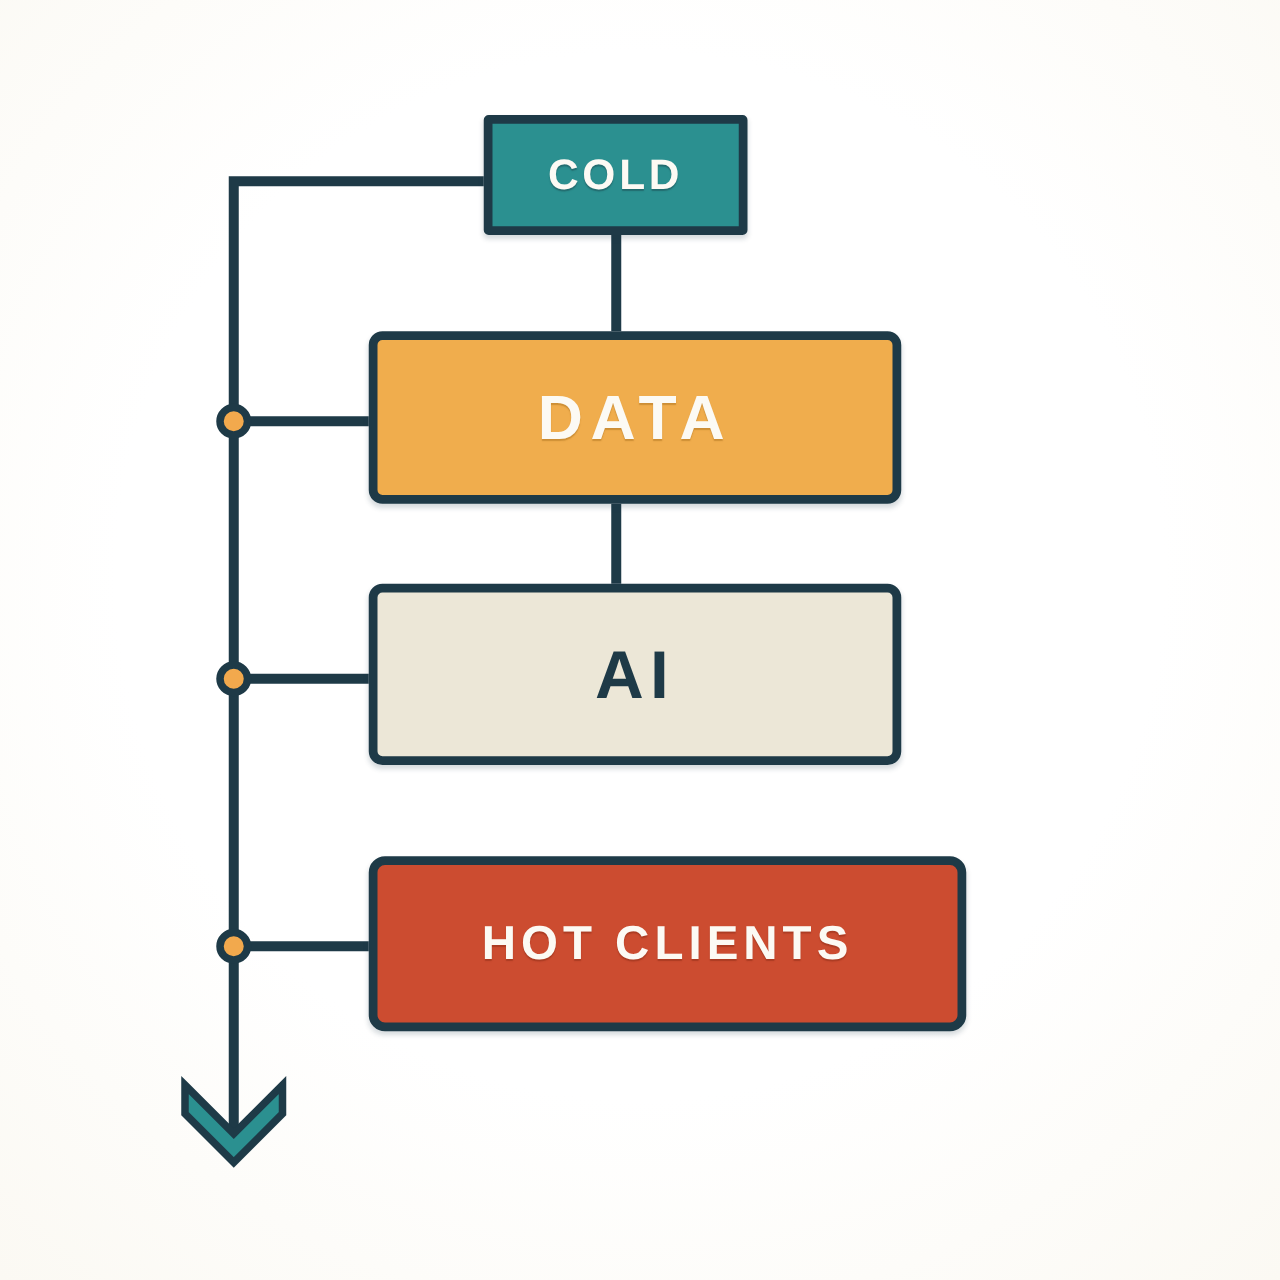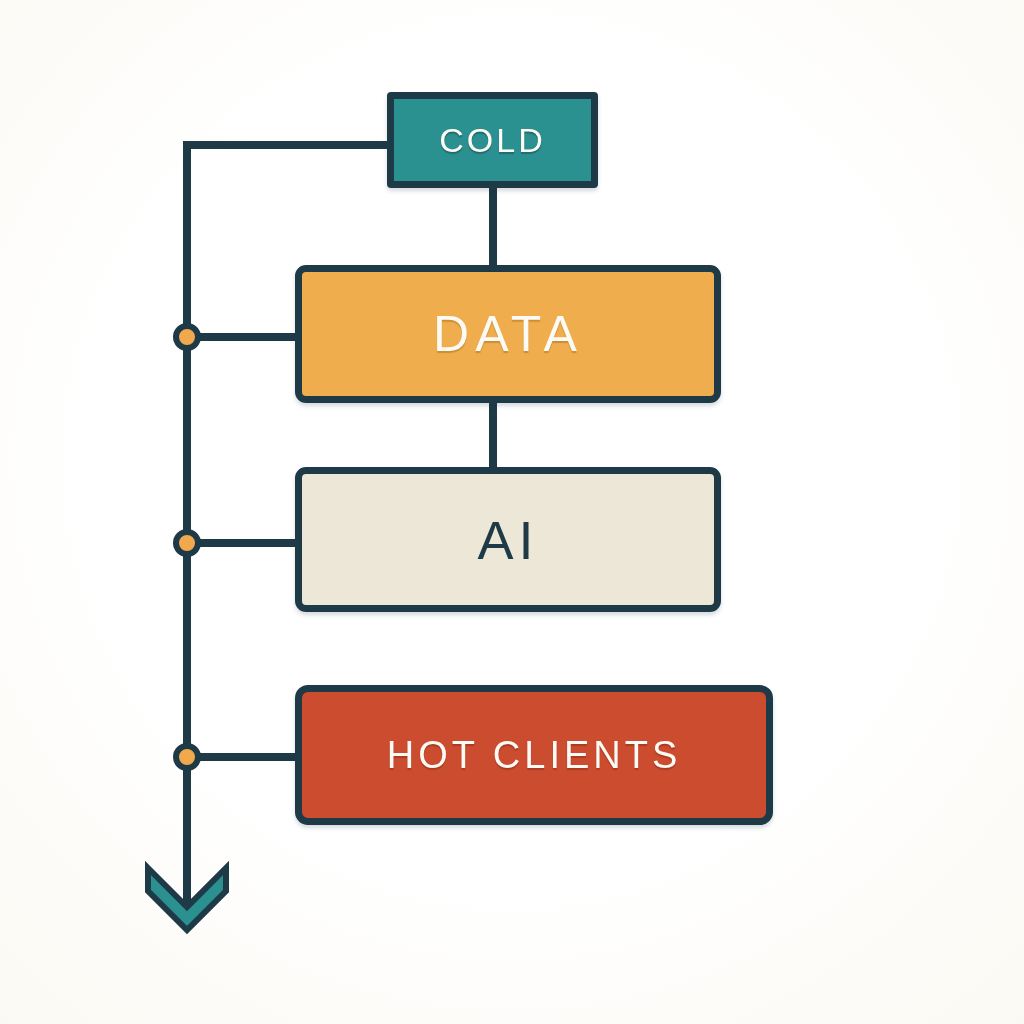--- a/index.html
+++ b/index.html
@@ -43,21 +43,21 @@
     stroke-linejoin: miter;
   }
   .node {
     position: absolute;
     z-index: 2;
     box-sizing: border-box;
     border: 7px solid var(--line-color, #1e3a47);
     display: flex;
     align-items: center;
     justify-content: center;
-    font-weight: normal;
+    font-weight: bold;
     box-shadow: 0 3px 4px rgba(30, 58, 71, 0.18);
   }
   .node-cold {
     left: 387px; top: 92px; width: 211px; height: 96px;
     border-radius: 4px;
     font-size: 34px;
     letter-spacing: 3px;
     text-shadow: 0 2px 1px rgba(20, 40, 50, 0.35);
   }
   .node-data {

